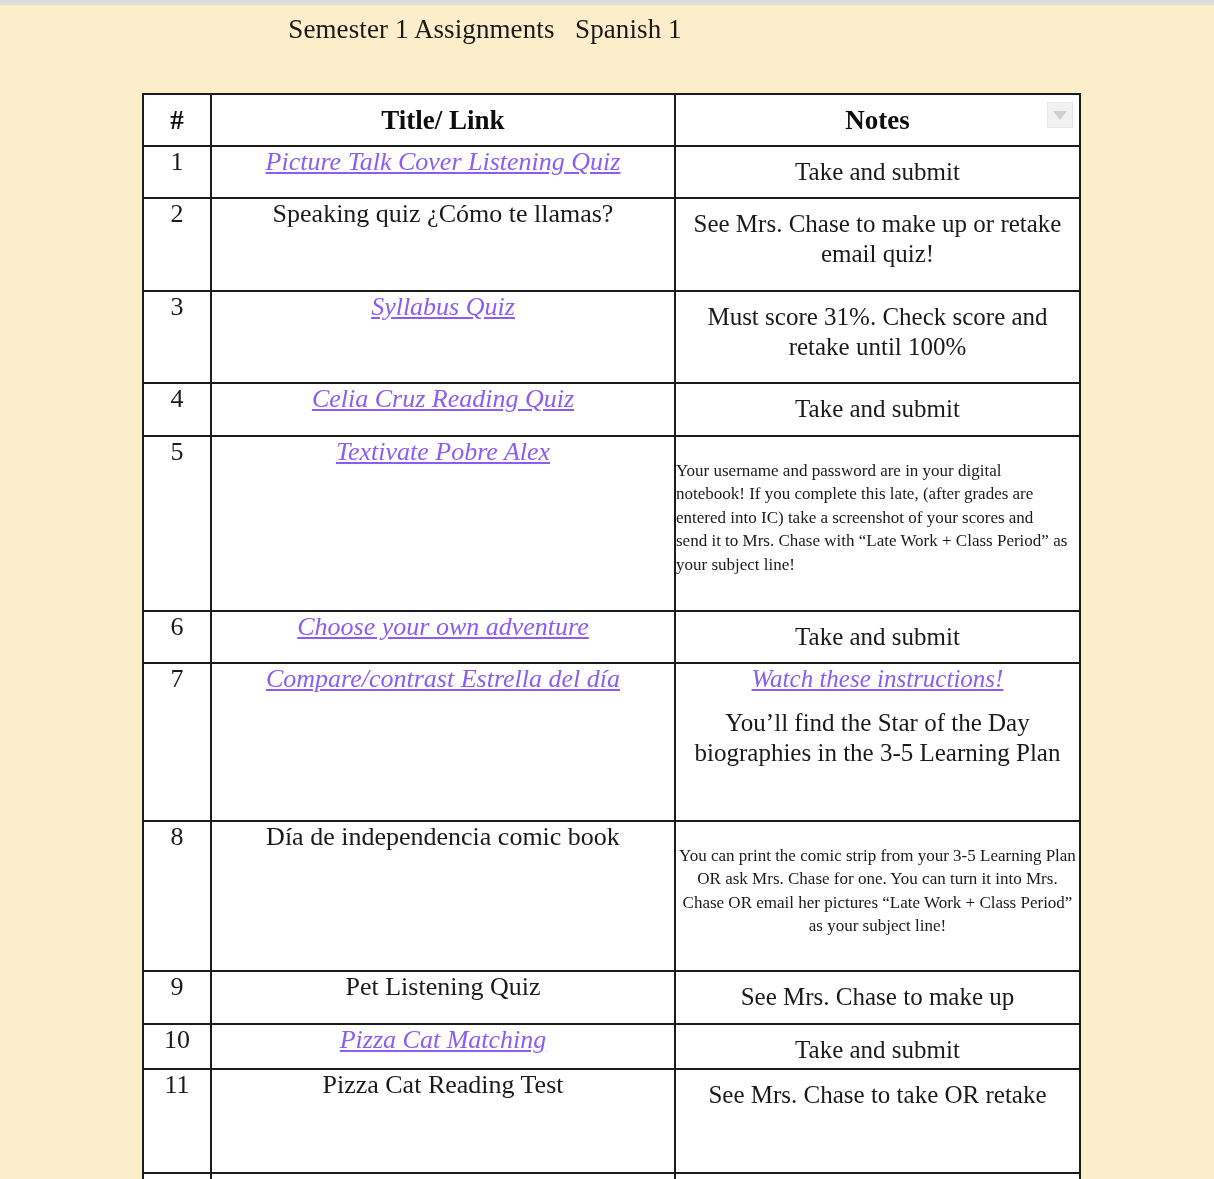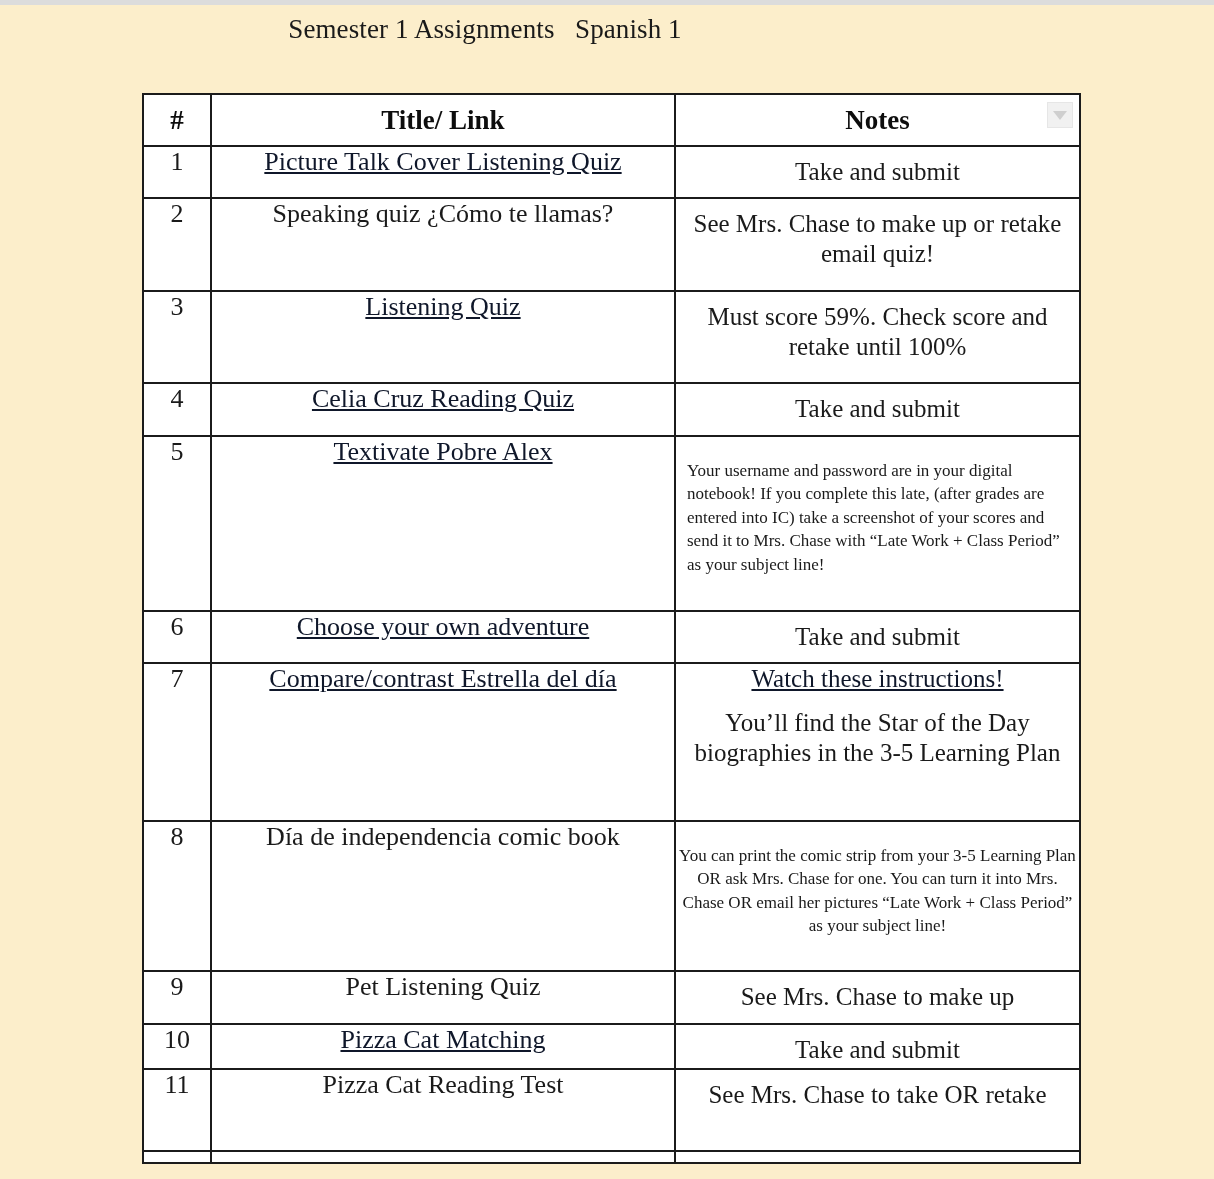--- a/index.html
+++ b/index.html
@@ -100,26 +100,27 @@
     font-size: 25px;
     color: #1a1a1a;
     padding: 9px 8px 8px 8px;
     line-height: 1.2;
   }
   td.notes.small {
     font-size: 17px;
     line-height: 1.38;
     padding-top: 12px;
   }
-  td.notes.small.left { text-align: left; padding-left: 11px; padding-right: 11px; }
+  td.notes.small.left { text-align: left; padding-right: 11px; }
 
   a.link {
-    color: #0f172a;
+    color: #8b5cf6;
     text-decoration: underline;
     text-underline-offset: 2px;
+    font-style: italic;
   }
   .notes-line { display: block; margin-top: 10px; }
   .notes-link-line { display: block; margin-bottom: 14px; }
 </style>
 </head>
 <body>
 
 <div class="top-strip"></div>
 
 <div class="page-title">Semester 1 Assignments   Spanish 1</div>
@@ -159,23 +160,23 @@
         </tr>
         <tr style="height: 93px;">
           <td class="num">2</td>
           <td class="title"><span>Speaking quiz ¿Cómo te llamas?</span></td>
           <td class="notes">
             <span class="notes-line">See Mrs. Chase to make up or retake email quiz!</span>
           </td>
         </tr>
         <tr style="height: 92px;">
           <td class="num">3</td>
-          <td class="title"><a class="link" href="#">Listening Quiz</a></td>
-          <td class="notes">
-            <span class="notes-line">Must score 59%. Check score and retake until 100%</span>
+          <td class="title"><a class="link" href="#">Syllabus Quiz</a></td>
+          <td class="notes">
+            <span class="notes-line">Must score 31%. Check score and retake until 100%</span>
           </td>
         </tr>
         <tr style="height: 53px;">
           <td class="num">4</td>
           <td class="title"><a class="link" href="#">Celia Cruz Reading Quiz</a></td>
           <td class="notes">
             <span class="notes-line">Take and submit</span>
           </td>
         </tr>
         <tr style="height: 175px;">
@@ -214,21 +215,21 @@
             <span class="notes-line">See Mrs. Chase to make up</span>
           </td>
         </tr>
         <tr style="height: 45px;">
           <td class="num">10</td>
           <td class="title"><a class="link" href="#">Pizza Cat Matching</a></td>
           <td class="notes">
             <span class="notes-line">Take and submit</span>
           </td>
         </tr>
-        <tr style="height: 82px;">
+        <tr style="height: 104px;">
           <td class="num">11</td>
           <td class="title"><span>Pizza Cat Reading Test</span></td>
           <td class="notes">
             <span class="notes-line">See Mrs. Chase to take OR retake</span>
           </td>
         </tr>
         <tr style="height: 12px;">
           <td class="num"></td>
           <td class="title"><span></span></td>
           <td class="notes">

